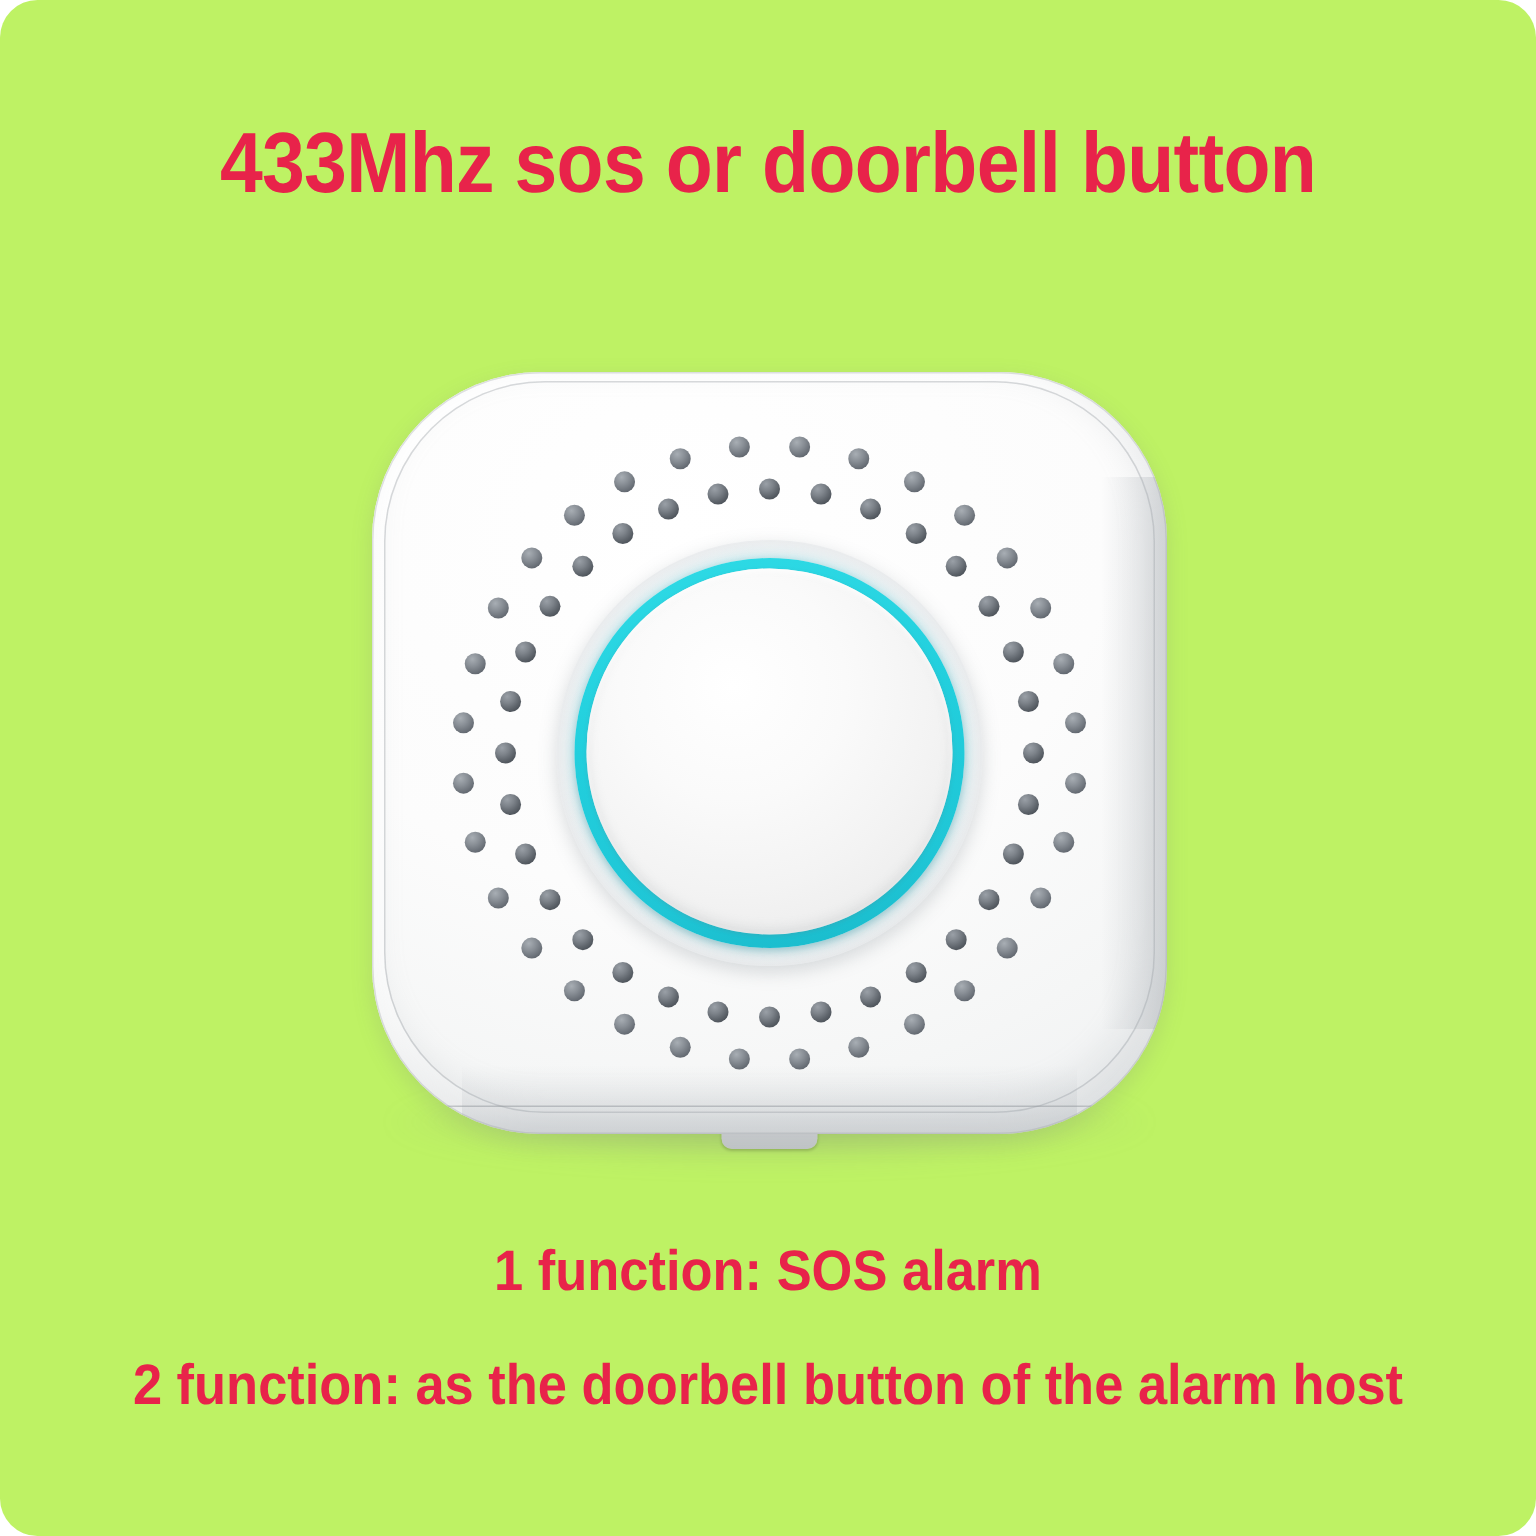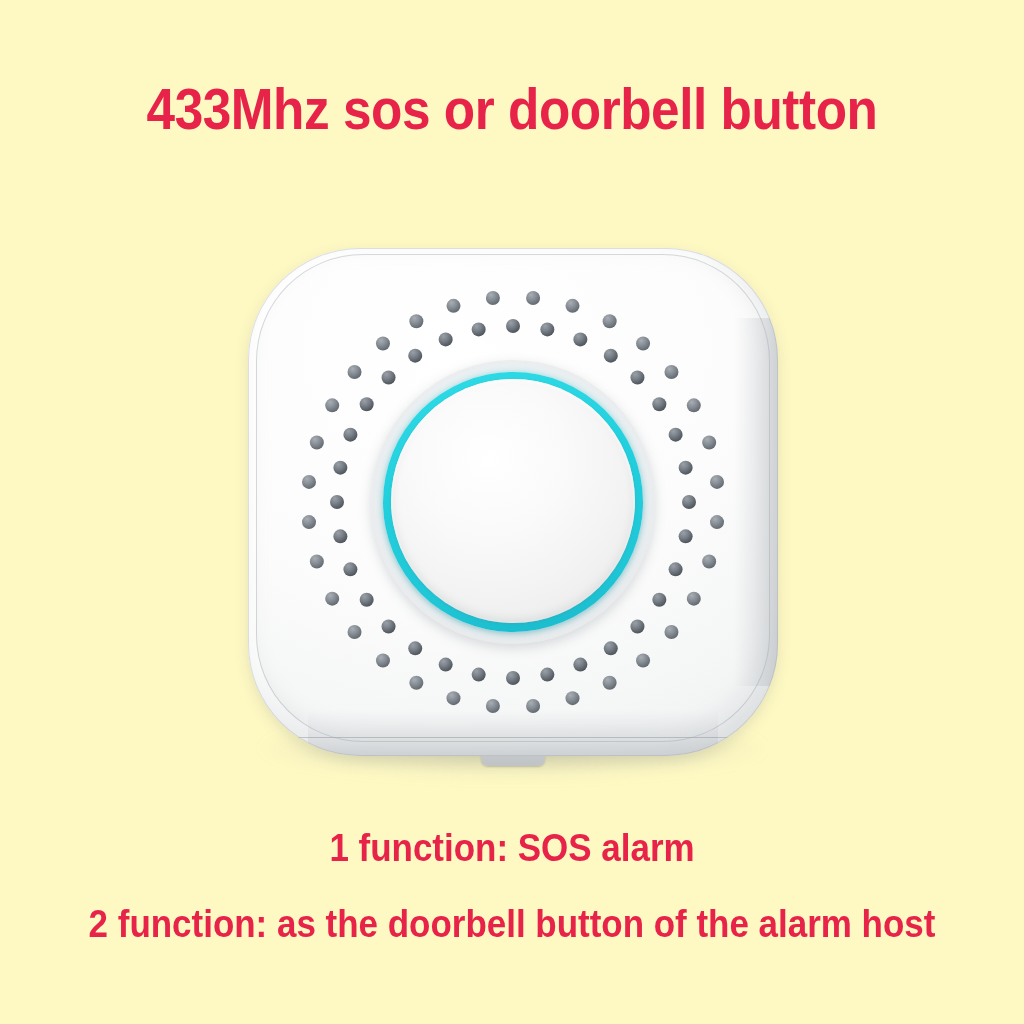--- a/index.html
+++ b/index.html
@@ -12,21 +12,22 @@
     width: 1024px;
     height: 1024px;
     overflow: hidden;
     font-family: "Liberation Sans", "DejaVu Sans", sans-serif;
     position: relative;
   }
 
   #product-listing {
     position: absolute;
     inset: 0;
-    background: #fef9c3;
+    background: #bef264;
+    border-radius: 25px;
   }
 
   
   .headline {
     position: absolute;
     top: 78px;
     left: 0;
     width: 1024px;
     text-align: center;
     color: #e8234a;

